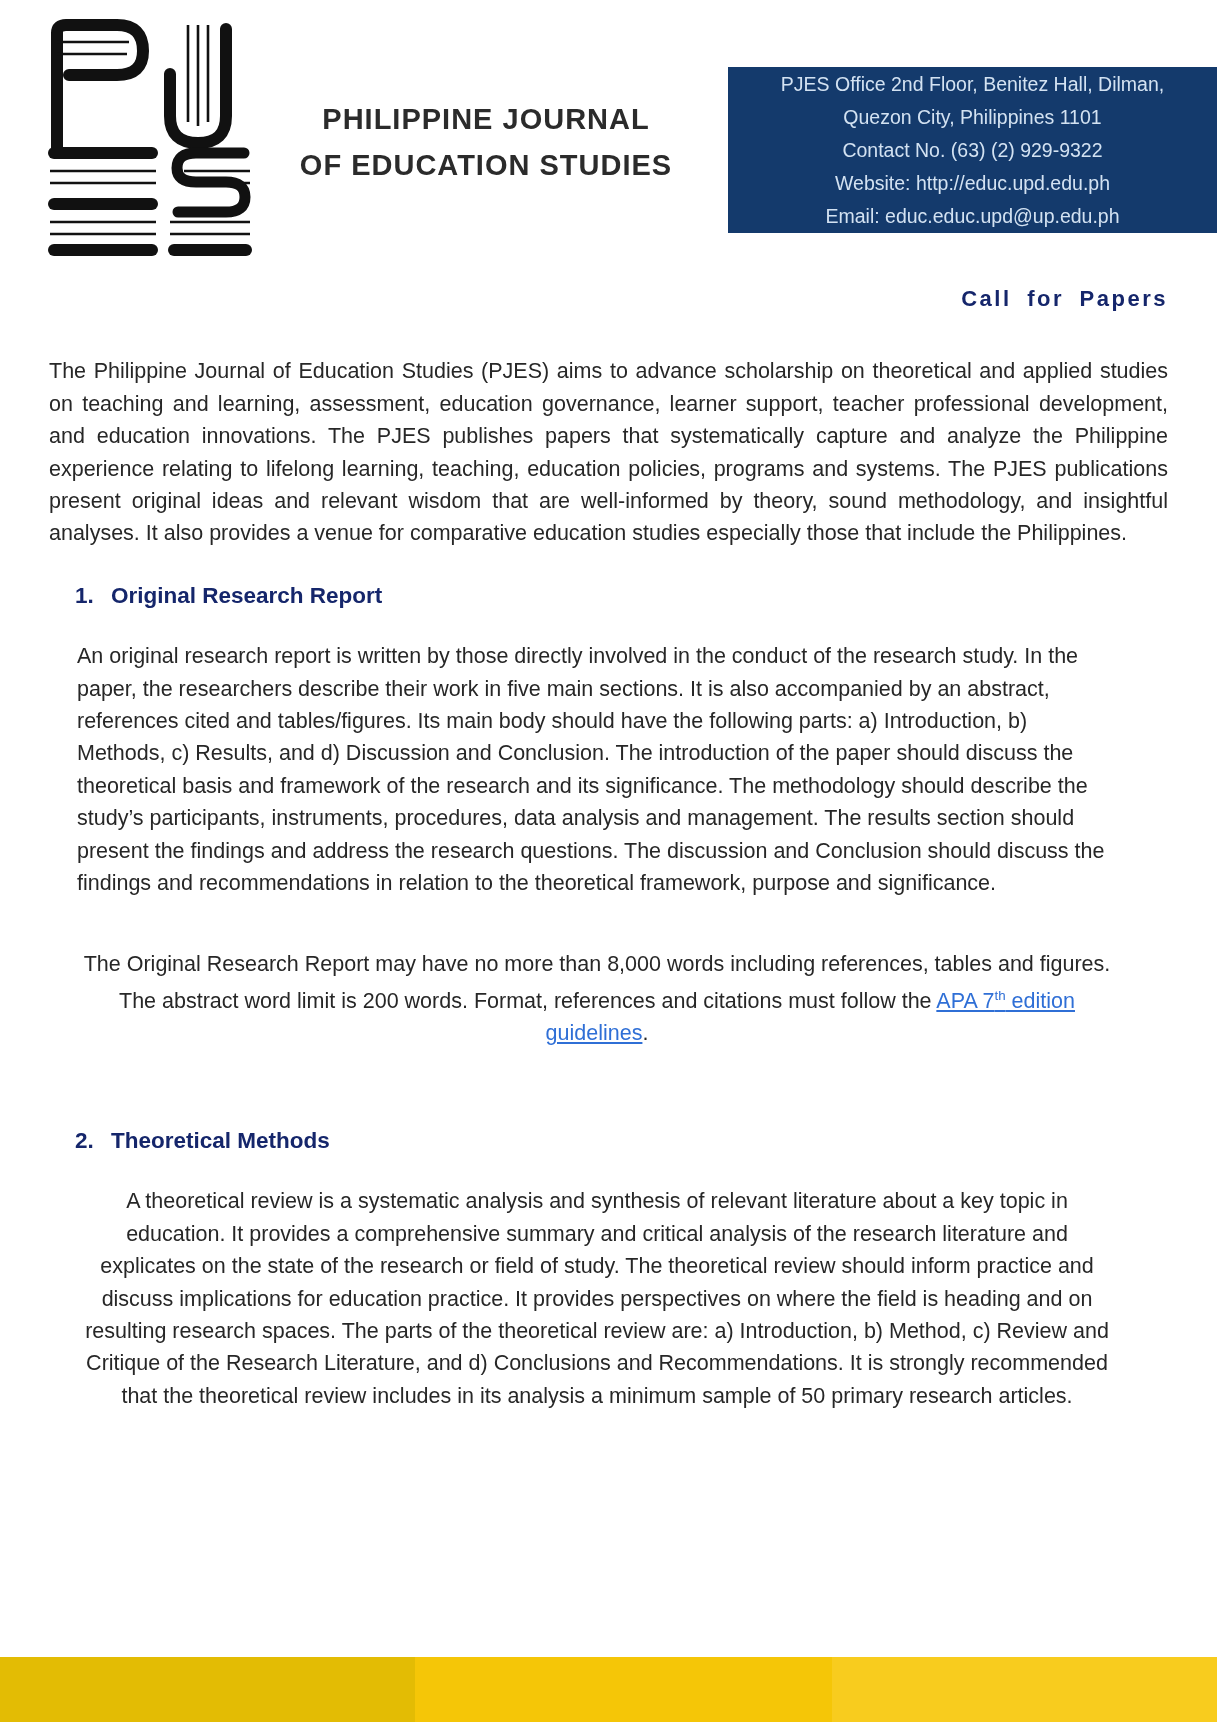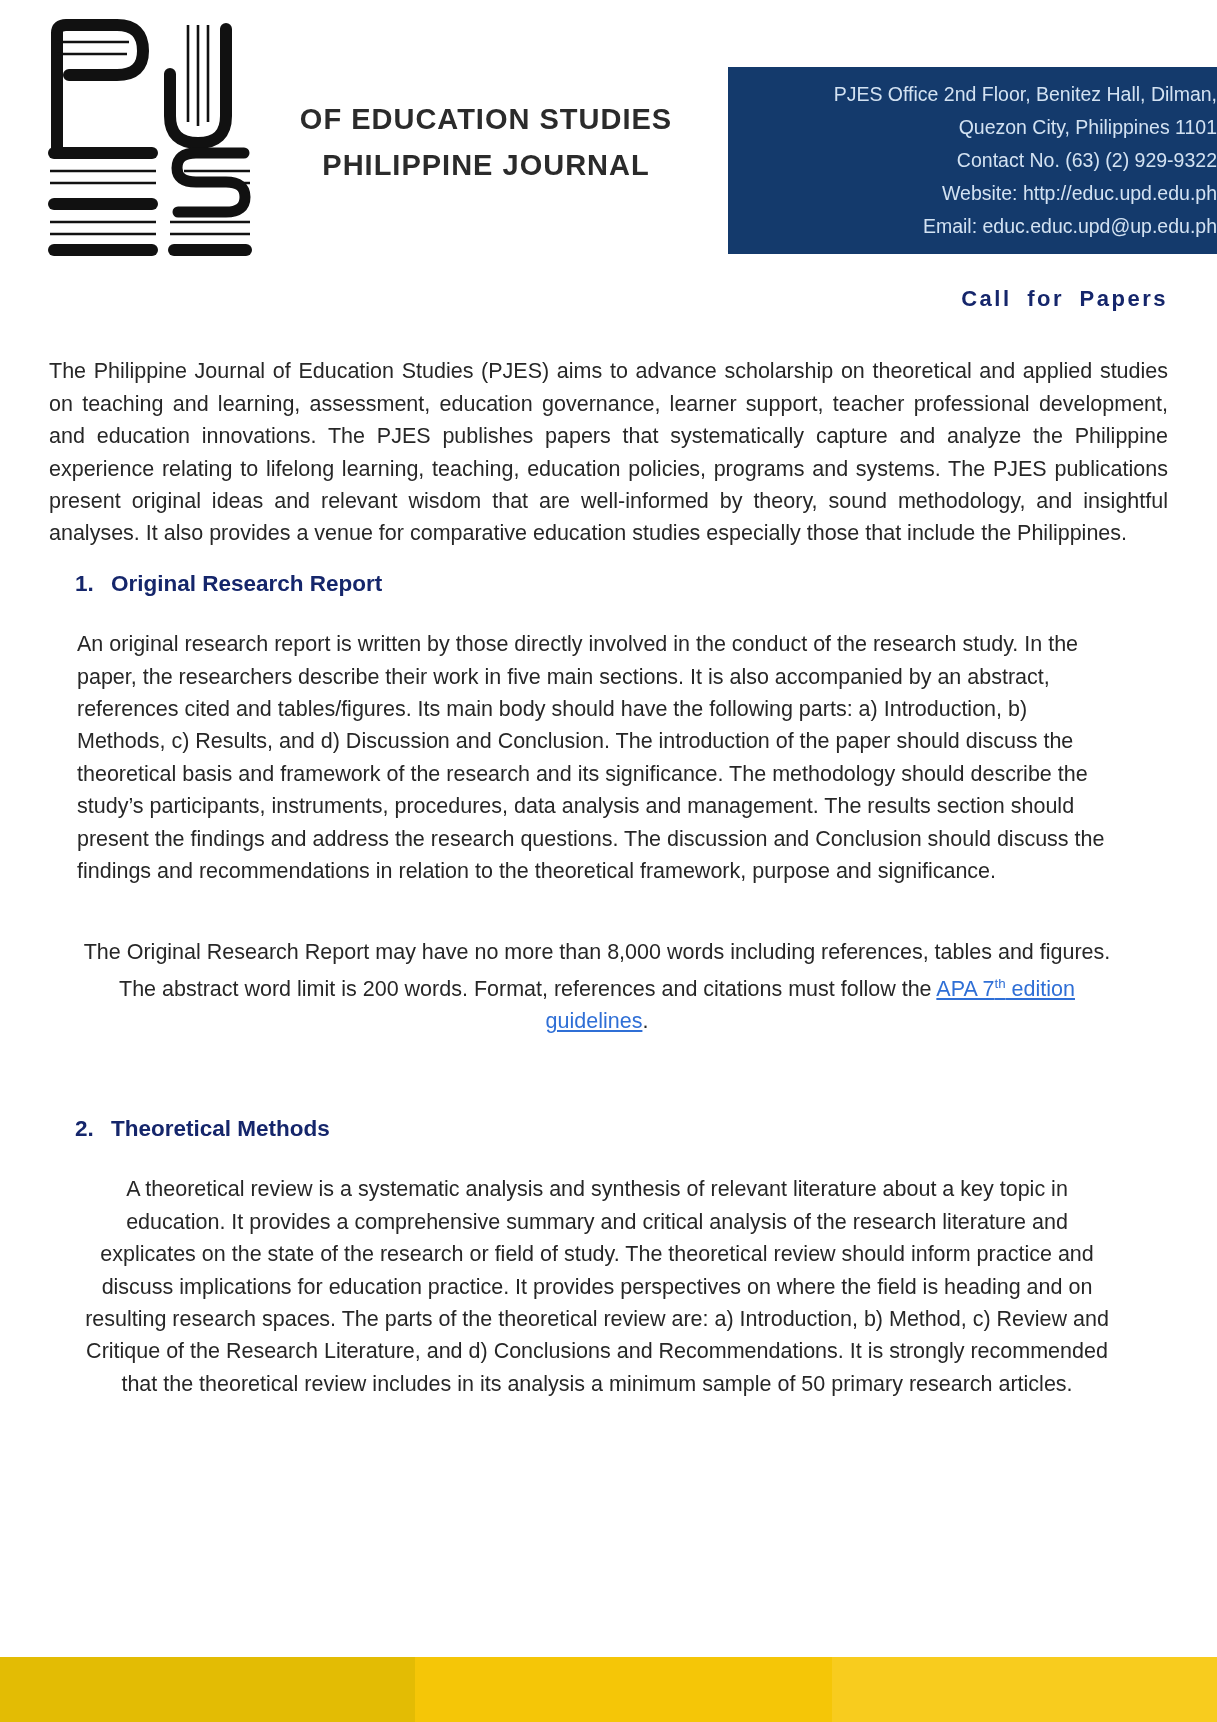--- a/index.html
+++ b/index.html
@@ -13,37 +13,37 @@
   }
 
   
   .logo { position:absolute; left:38px; top:12px; width:220px; height:246px; color:var(--logo-ink,#111); }
   .title-block {
     position:absolute; left:258px; top:96px; width:456px;
     text-align:center; font-weight:bold; font-size:29px; line-height:46px;
     color:var(--title-text,#2b2b2b); letter-spacing:1px;
   }
   .contact-box {
-    position:absolute; left:728px; top:67px; width:489px; height:187px;
+    position:absolute; left:728px; top:67px; width:489px; height:166px;
     background:var(--contact-bg,#143a6c); color:var(--contact-text,#d3e2f2);
     display:flex; flex-direction:column; justify-content:center;
-    text-align:right; font-size:19.5px; line-height:33px;
+    text-align:center; font-size:19.5px; line-height:33px;
   }
 
   
   .content {
     position:absolute; left:49px; top:283px; width:1119px;
     font-size:21.5px; line-height:32.4px;
   }
   .cfp-heading {
     text-align:right; font-size:22px; font-weight:bold;
     color:var(--navy,#15266b); letter-spacing:2.5px; word-spacing:7px;
     margin:0 0 40px 0;
   }
-  .intro { text-align:justify; margin:0 0 18px 0; }
+  .intro { text-align:justify; margin:0 0 30px 0; }
   .lead  { margin:0 0 45px 0; }
 
   .section-heading {
     display:flex; font-size:22.5px; font-weight:bold;
     color:var(--navy,#15266b); margin:0 0 28px 0; padding-left:26px;
   }
   .section-heading .num { width:36px; flex:0 0 auto; }
   .section-body { margin-left:28px; width:1040px; }
   .section-body p { margin:0 0 48px 0; }
   .section-body p:last-child { margin-bottom:0;text-align:center; }
@@ -87,22 +87,22 @@
       <line x1="146" y1="159" x2="212" y2="159" stroke-width="2.6"></line>
       <line x1="146" y1="171" x2="212" y2="171" stroke-width="2.6"></line>
       <line x1="132" y1="210" x2="212" y2="210" stroke-width="2.6"></line>
       <line x1="132" y1="222" x2="212" y2="222" stroke-width="2.6"></line>
       <path d="M206,141 L158,141 Q139,141 139,156 Q139,170 158,170 L188,170 Q207,170 207,185 Q207,200 188,200 L140,200" stroke-width="11" stroke-linecap="round"></path>
       <line x1="136" y1="238" x2="208" y2="238" stroke-width="12" stroke-linecap="round"></line>
     </g>
   </svg>
 
   <div class="title-block">
+    <div>PHILIPPINE JOURNAL</div>
     <div>OF EDUCATION STUDIES</div>
-    <div>PHILIPPINE JOURNAL</div>
   </div>
 
   <div class="contact-box">
     <div>PJES Office 2nd Floor, Benitez Hall, Dilman,</div>
     <div>Quezon City, Philippines 1101</div>
     <div>Contact No. (63) (2) 929-9322</div>
     <div>Website: http://educ.upd.edu.ph</div>
     <div>Email: educ.educ.upd@up.edu.ph</div>
   </div>
 

